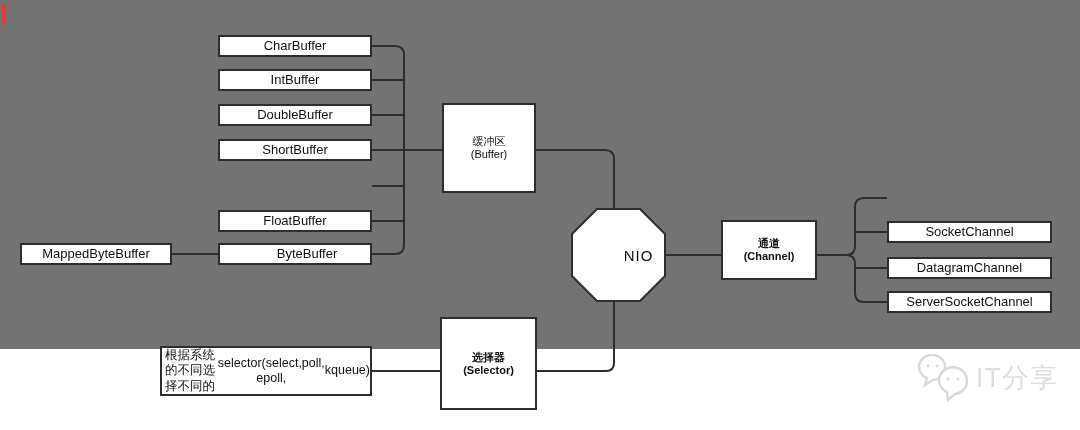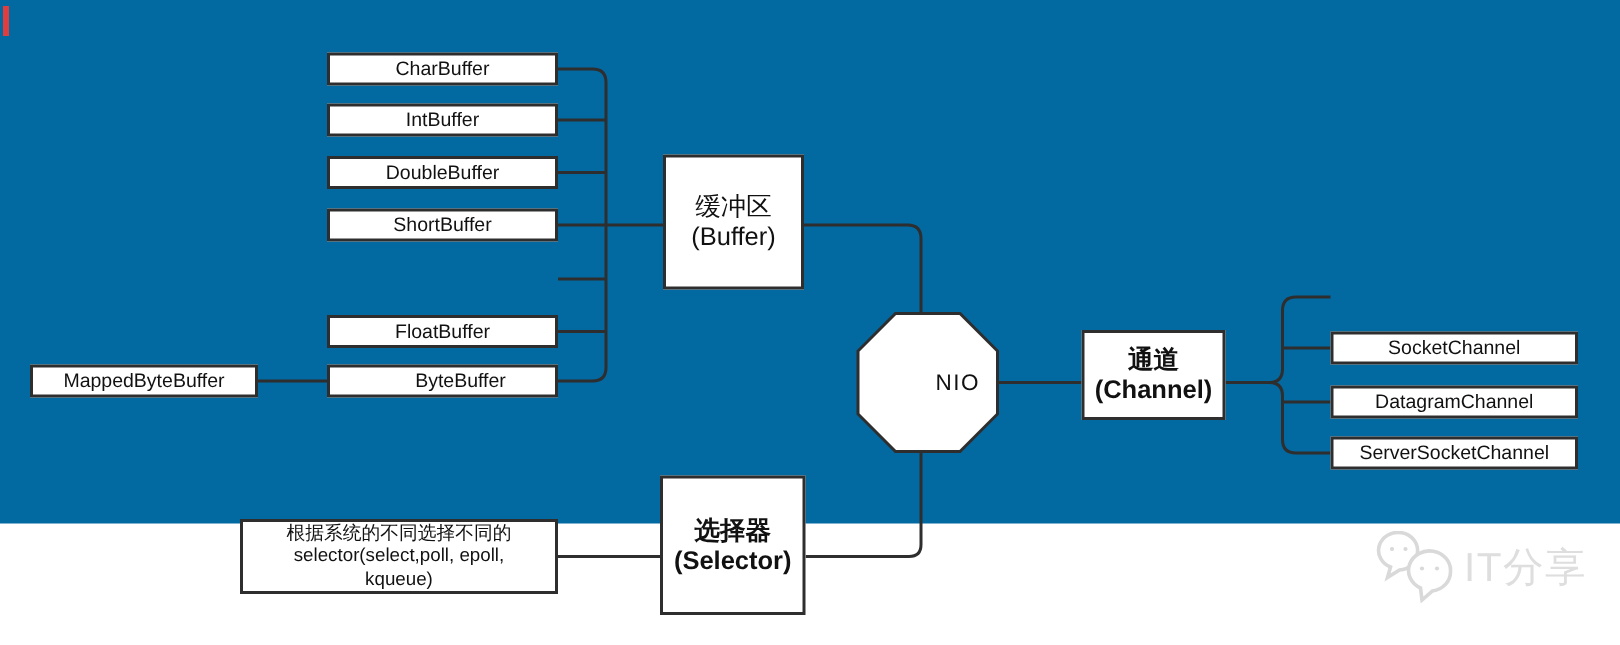--- a/index.html
+++ b/index.html
@@ -5,21 +5,21 @@
   html, body {
     margin: 0; padding: 0;
     width: 1080px; height: 430px;
     background: #ffffff;
     font-family: "Liberation Sans", sans-serif;
     overflow: hidden;
   }
   .canvas {
     position: relative;
     width: 1080px; height: 349px;
-    background: #0369a1;
+    background: #737373;
   }
   svg.wires {
     position: absolute; left: 0; top: 0;
     width: 1080px; height: 430px;
   }
   .node {
     position: absolute;
     box-sizing: border-box;
     background: #ffffff;
     border: 2px solid #2e2e2e;
@@ -31,28 +31,28 @@
     font-size: 13px;
     line-height: 1.15;
   }
   
   .bufrow { left: 218px; width: 154px; height: 22px; }
   .r0 { top: 35px; }  .r1 { top: 69px; }  .r2 { top: 104px; }
   .r3 { top: 139px; } .r4 { top: 175px; } .r5 { top: 210px; }
   .r6 { top: 243px; padding-left: 24px; }
   .mapped { left: 20px; top: 243px; width: 152px; height: 22px; }
   
-  .hub { flex-direction: column; font-size: 17px; }
+  .hub { flex-direction: column; font-size: 11px; }
   .hub-buffer   { left: 442px; top: 103px; width: 94px; height: 90px; }
   .hub-channel  { left: 721px; top: 220px; width: 96px; height: 60px; font-weight: bold; }
   .hub-selector { left: 440px; top: 317px; width: 97px; height: 93px; font-weight: bold; }
   
   .note {
     left: 160px; top: 346px; width: 212px; height: 50px;
-    flex-direction: column; font-size: 12.5px; line-height: 1.22;
+    flex-direction: row; font-size: 12.5px; line-height: 1.22;
   }
   
   .chrow { left: 887px; width: 165px; height: 22px; }
   .c0 { top: 187px; } .c1 { top: 221px; }
   .c2 { top: 257px; } .c3 { top: 291px; }
   
   .nio-label {
     position: absolute; left: 572px; top: 209px;
     width: 93px; height: 92px;
     display: flex; align-items: center; justify-content: center;

